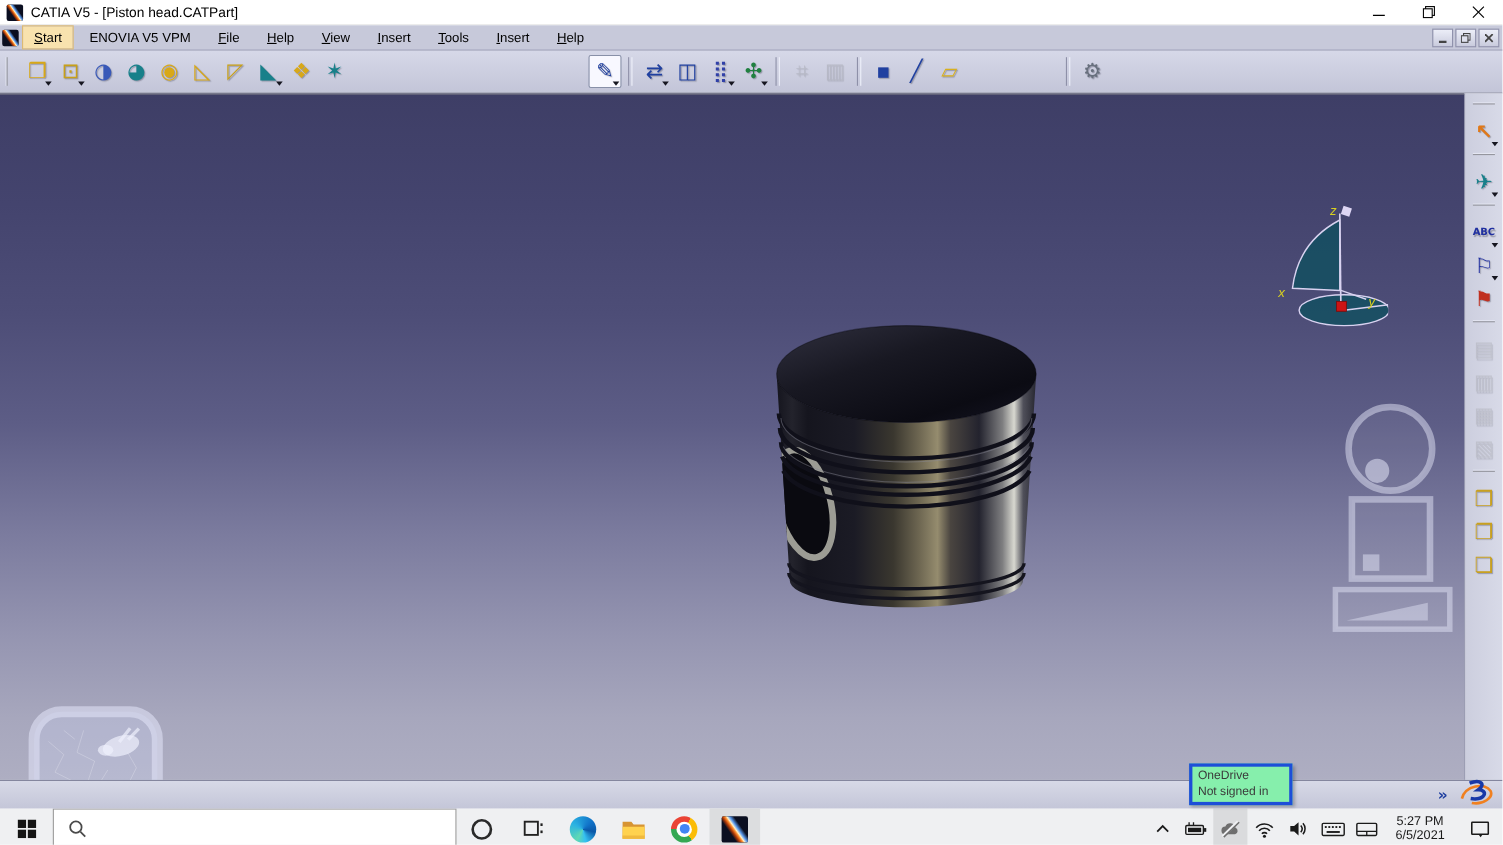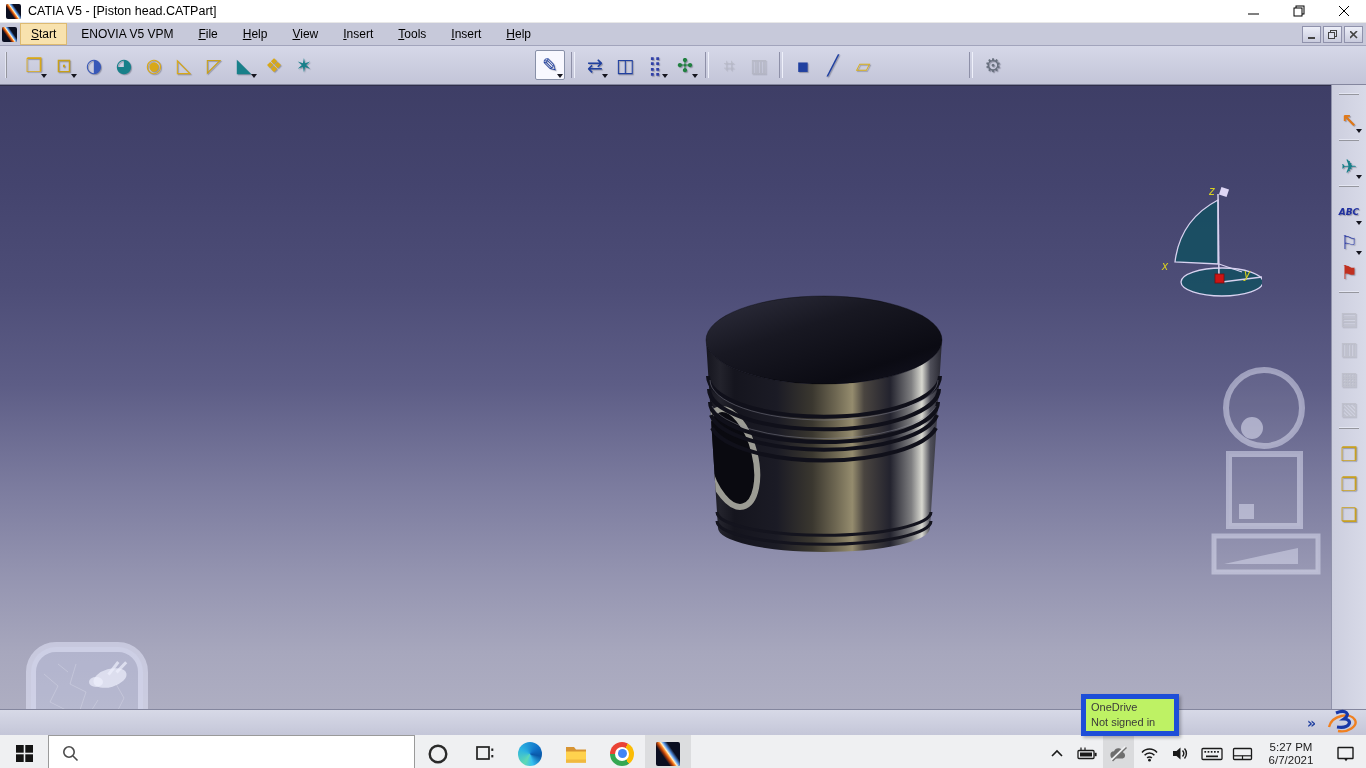--- a/index.html
+++ b/index.html
@@ -49,21 +49,21 @@
   .rtoolbar{width:34px;background:linear-gradient(90deg,#cccede,#d8dae8);border-left:1px solid #9092aa;display:flex;flex-direction:column;align-items:center;padding-top:4px}
   .rtoolbar .tbtn{margin:1px 0}
   .rtoolbar .grip{width:20px;height:7px;border-left:none;border-top:2px ridge #e4e6f2;margin:4px auto 3px}
 
   
   .btoolbar{height:25px;background:linear-gradient(#d7d9e7,#c4c6d8);border-top:1px solid #84869e;display:flex;align-items:center;padding-left:2px;position:relative}
   .more-chevron{margin-left:auto;font-size:14px;font-weight:bold;font-family:"DejaVu Sans",sans-serif}
   .ds-logo{margin:0 8px 0 10px}
 
   
-  .tooltip{position:absolute;left:1081px;top:694px;width:78px;background:#bef264;border:5px solid #1d4ed8;box-shadow:2px 2px 3px rgba(0,0,0,.25);font-size:11px;color:#3b3b3b;line-height:14.5px;padding:1px 5px 2px;z-index:60}
+  .tooltip{position:absolute;left:1081px;top:694px;width:78px;background:#86efac;border:3px solid #1d4ed8;box-shadow:2px 2px 3px rgba(0,0,0,.25);font-size:11px;color:#3b3b3b;line-height:14.5px;padding:1px 5px 2px;z-index:60}
 
   
   .taskbar{height:37px;background:#eff0f2;display:flex;align-items:stretch}
   .tb-btn{width:46px;display:flex;align-items:center;justify-content:center;position:relative}
   .tb-start{width:48px}
   .tb-btn.active{background:#dcdddf}
   .tb-search{width:352px;background:#fff;border:1px solid #9a9a9a;display:flex;align-items:center;padding-left:13px;gap:11px}
   .tb-search input{border:none;outline:none;font-family:"Liberation Sans",sans-serif;font-size:14.5px;color:#333;width:250px;background:transparent}
   .tb-search input::placeholder{color:#4d4d4d;opacity:1}
   .icon24{width:24px;height:24px}
@@ -316,21 +316,21 @@
     <span class="grip"></span>
         <span class="tbtn caret bold">
           <span class="g" style="color: rgb(224, 120, 24);">↖</span>
         </span>
         <span class="grip"></span>
         <span class="tbtn caret">
           <span class="g" style="color: rgb(24, 128, 138);">✈</span>
         </span>
         <span class="grip"></span>
         <span class="tbtn caret small-text">
-          <span class="g" style="color: rgb(32, 48, 160); font-style: italic;">ABC</span>
+          <span class="g" style="color: rgb(32, 48, 160);">ABC</span>
         </span>
         <span class="tbtn caret">
           <span class="g" style="color: rgb(32, 48, 160);">⚐</span>
         </span>
         <span class="tbtn">
           <span class="g" style="color: rgb(192, 48, 32);">⚑</span>
         </span>
         <span class="grip"></span>
         <span class="tbtn grayed">
           <span class="g" style="color: rgb(168, 172, 190);">▤</span>
@@ -471,21 +471,21 @@
       </div>
       <div class="tray-btn">
         <svg width="21" height="16" viewBox="0 0 21 16">
           <rect x="1.5" y="2.5" width="18" height="11" rx="1" fill="none" stroke="#1a1a1a" stroke-width="1.3"></rect>
           <line x1="1.5" y1="9.8" x2="19.5" y2="9.8" stroke="#1a1a1a" stroke-width="1.2"></line>
           <line x1="10.5" y1="9.8" x2="10.5" y2="13.5" stroke="#1a1a1a" stroke-width="1.2"></line>
         </svg>
       </div>
       <div class="clock">
         <span>5:27 PM</span>
-        <span>6/7/2021</span>
+        <span>6/5/2021</span>
       </div>
       <div class="tray-btn action-btn">
         <svg width="19" height="18" viewBox="0 0 19 18">
           <rect x="2" y="2.5" width="15" height="11" rx="0.5" fill="none" stroke="#1a1a1a" stroke-width="1.4"></rect>
           <polygon points="8,13.5 12,13.5 10,16.2" fill="#1a1a1a"></polygon>
         </svg>
       </div>
     </div>
   </div>
 

